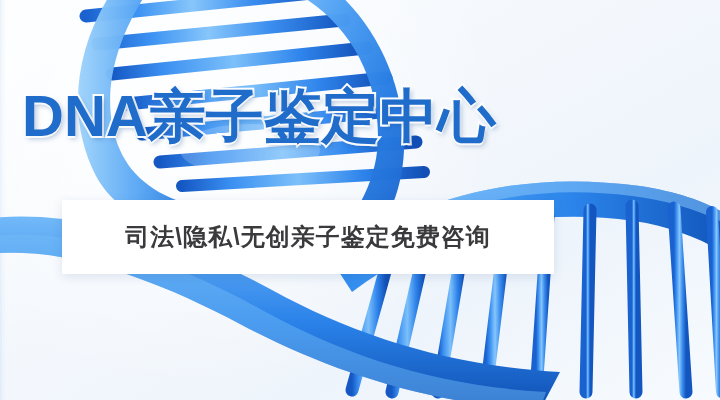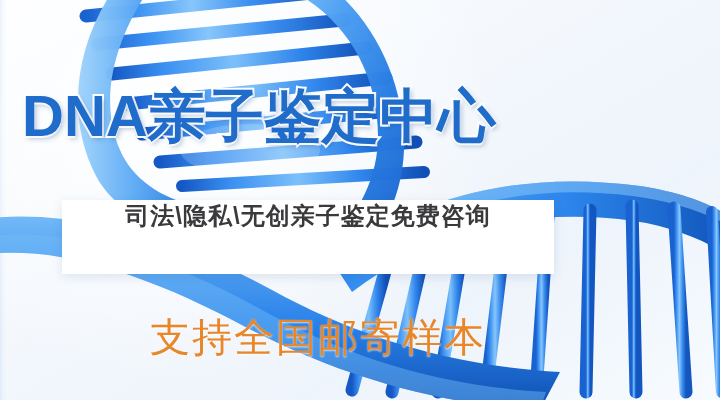--- a/index.html
+++ b/index.html
@@ -58,20 +58,21 @@
   
   #subtitle-band {
     position: absolute;
     left: 62px;
     top: 200px;
     width: 492px;
     height: 74px;
     background: #ffffff;
     box-shadow: 0 3px 10px rgba(40,80,130,.13);
     display: flex;
+    align-items: center;
     justify-content: center;
   }
   #subtitle {
     font-size: 24px;
     font-weight: bold;
     color: #3a3a3c;
     letter-spacing: 1px;
     white-space: nowrap;
   }
 
@@ -186,15 +187,14 @@
       <ellipse cx="250" cy="150" rx="70" ry="26" fill="#ffffff" opacity="0.18"></ellipse>
     </g>
   </svg>
 
   <div id="title">DNA亲子鉴定中心</div>
 
   <div id="subtitle-band">
     <span id="subtitle">司法\隐私\无创亲子鉴定免费咨询</span>
   </div>
 
-  <div id="footer-text">支持全国邮寄样本</div>
 
 </div>
 
 </body></html>

